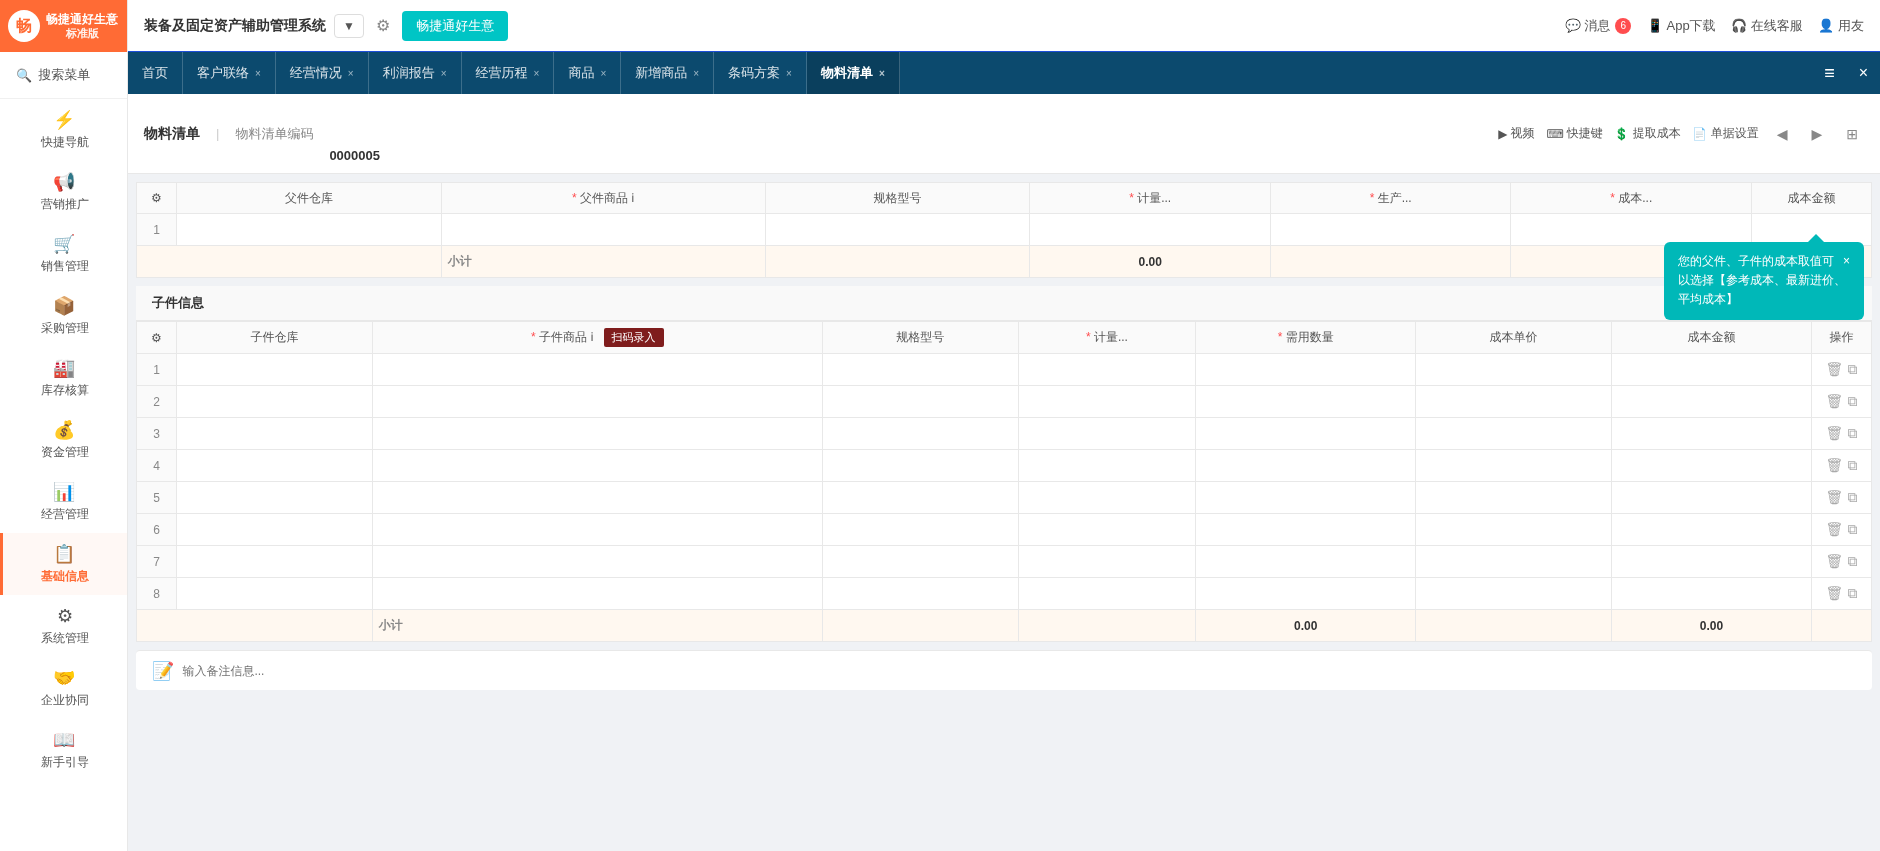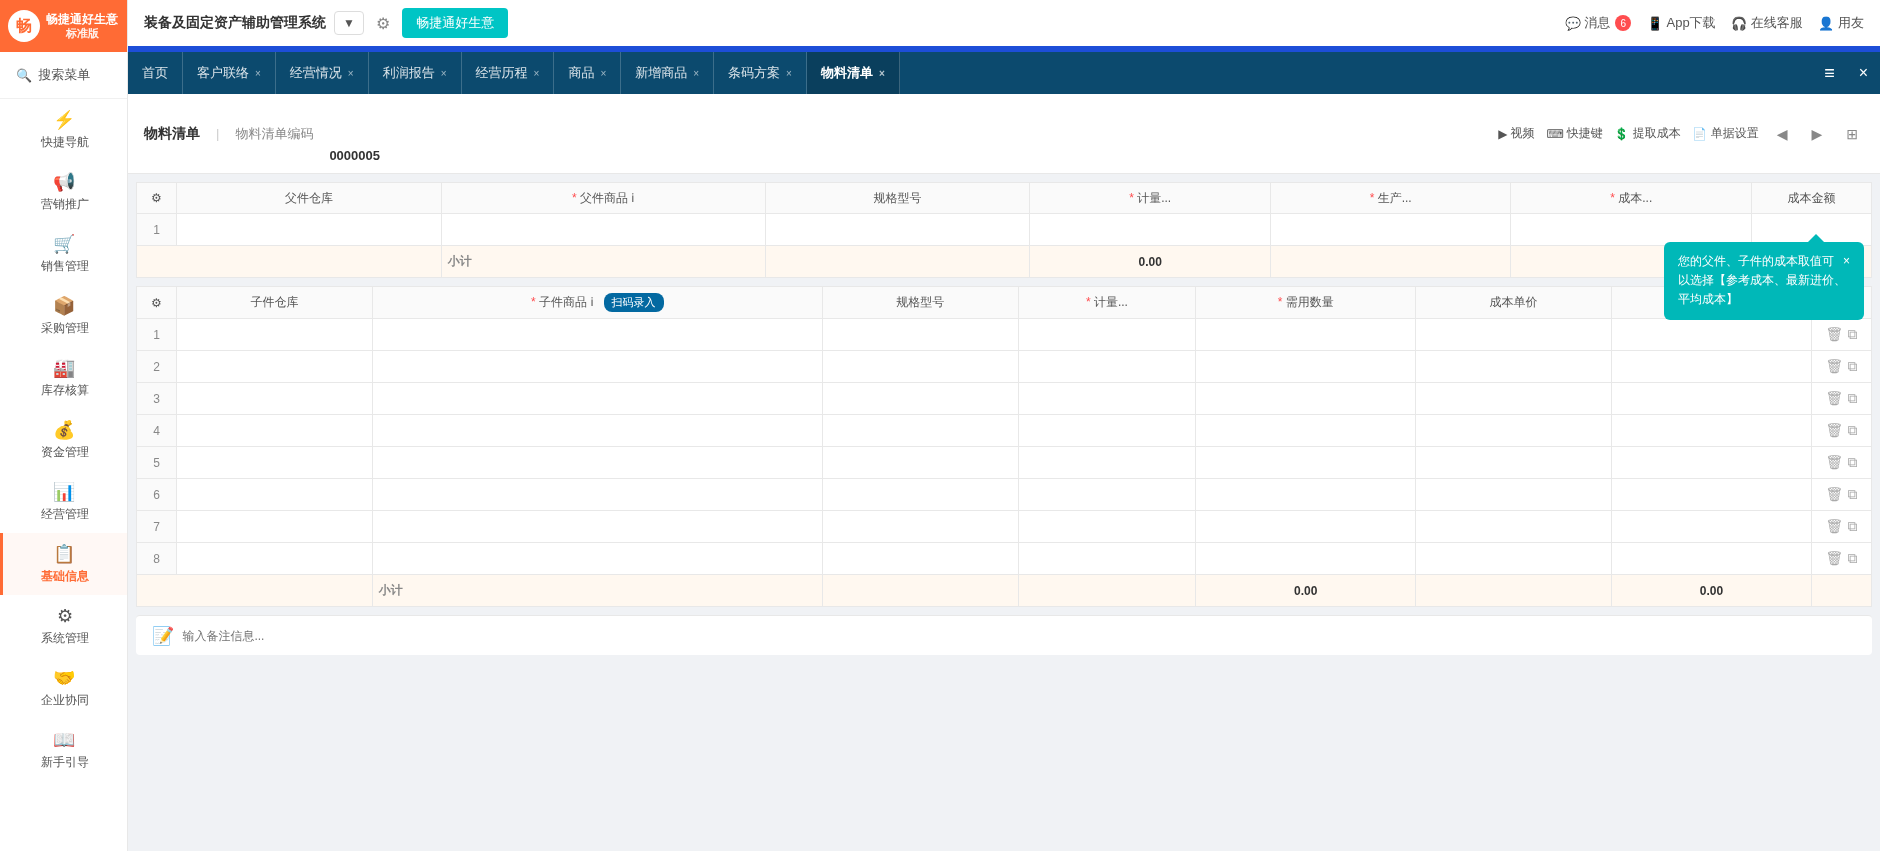--- a/index.html
+++ b/index.html
@@ -76,21 +76,21 @@
     }
 
     
     .top-header {
       background: #fff;
       height: 52px;
       display: flex;
       align-items: center;
       justify-content: space-between;
       padding: 0 16px;
-      border-bottom: 6px solid #1d4ed8;
+      border-bottom: 1px solid #1d4ed8;
     }
     .top-header-left {
       display: flex;
       align-items: center;
       gap: 8px;
     }
     .system-title {
       font-size: 14px;
       color: #333;
       font-weight: bold;
@@ -282,24 +282,24 @@
     }
     .data-table tr.subtotal td.label { text-align: left; color: #888; }
 
     .settings-icon-cell {
       background: #fafafa;
       width: 36px;
     }
 
     
     .scan-btn {
-      background: #0369a1;
+      background: #7f1d1d;
       color: white;
       border: none;
-      border-radius: 8px;
+      border-radius: 2px;
       padding: 2px 8px;
       font-size: 11px;
       cursor: pointer;
     }
 
     
     .table-action-icon {
       color: #aaa;
       cursor: pointer;
       font-size: 14px;
@@ -551,20 +551,21 @@
             <td>0.00</td>
             <td></td>
             <td></td>
             <td>0.00</td>
           </tr>
         </tbody>
       </table>
     </div>
 
     <div class="section" style="margin: 8px;">
+      <div class="section-title">子件信息</div>
       <table class="data-table">
         <thead>
           <tr>
             <th class="settings-icon-cell"><span>⚙</span></th>
             <th>子件仓库</th>
             <th>
               <span class="required">* </span>子件商品 ℹ &nbsp;
               <button class="scan-btn">扫码录入</button>
             </th>
             <th>规格型号</th>

